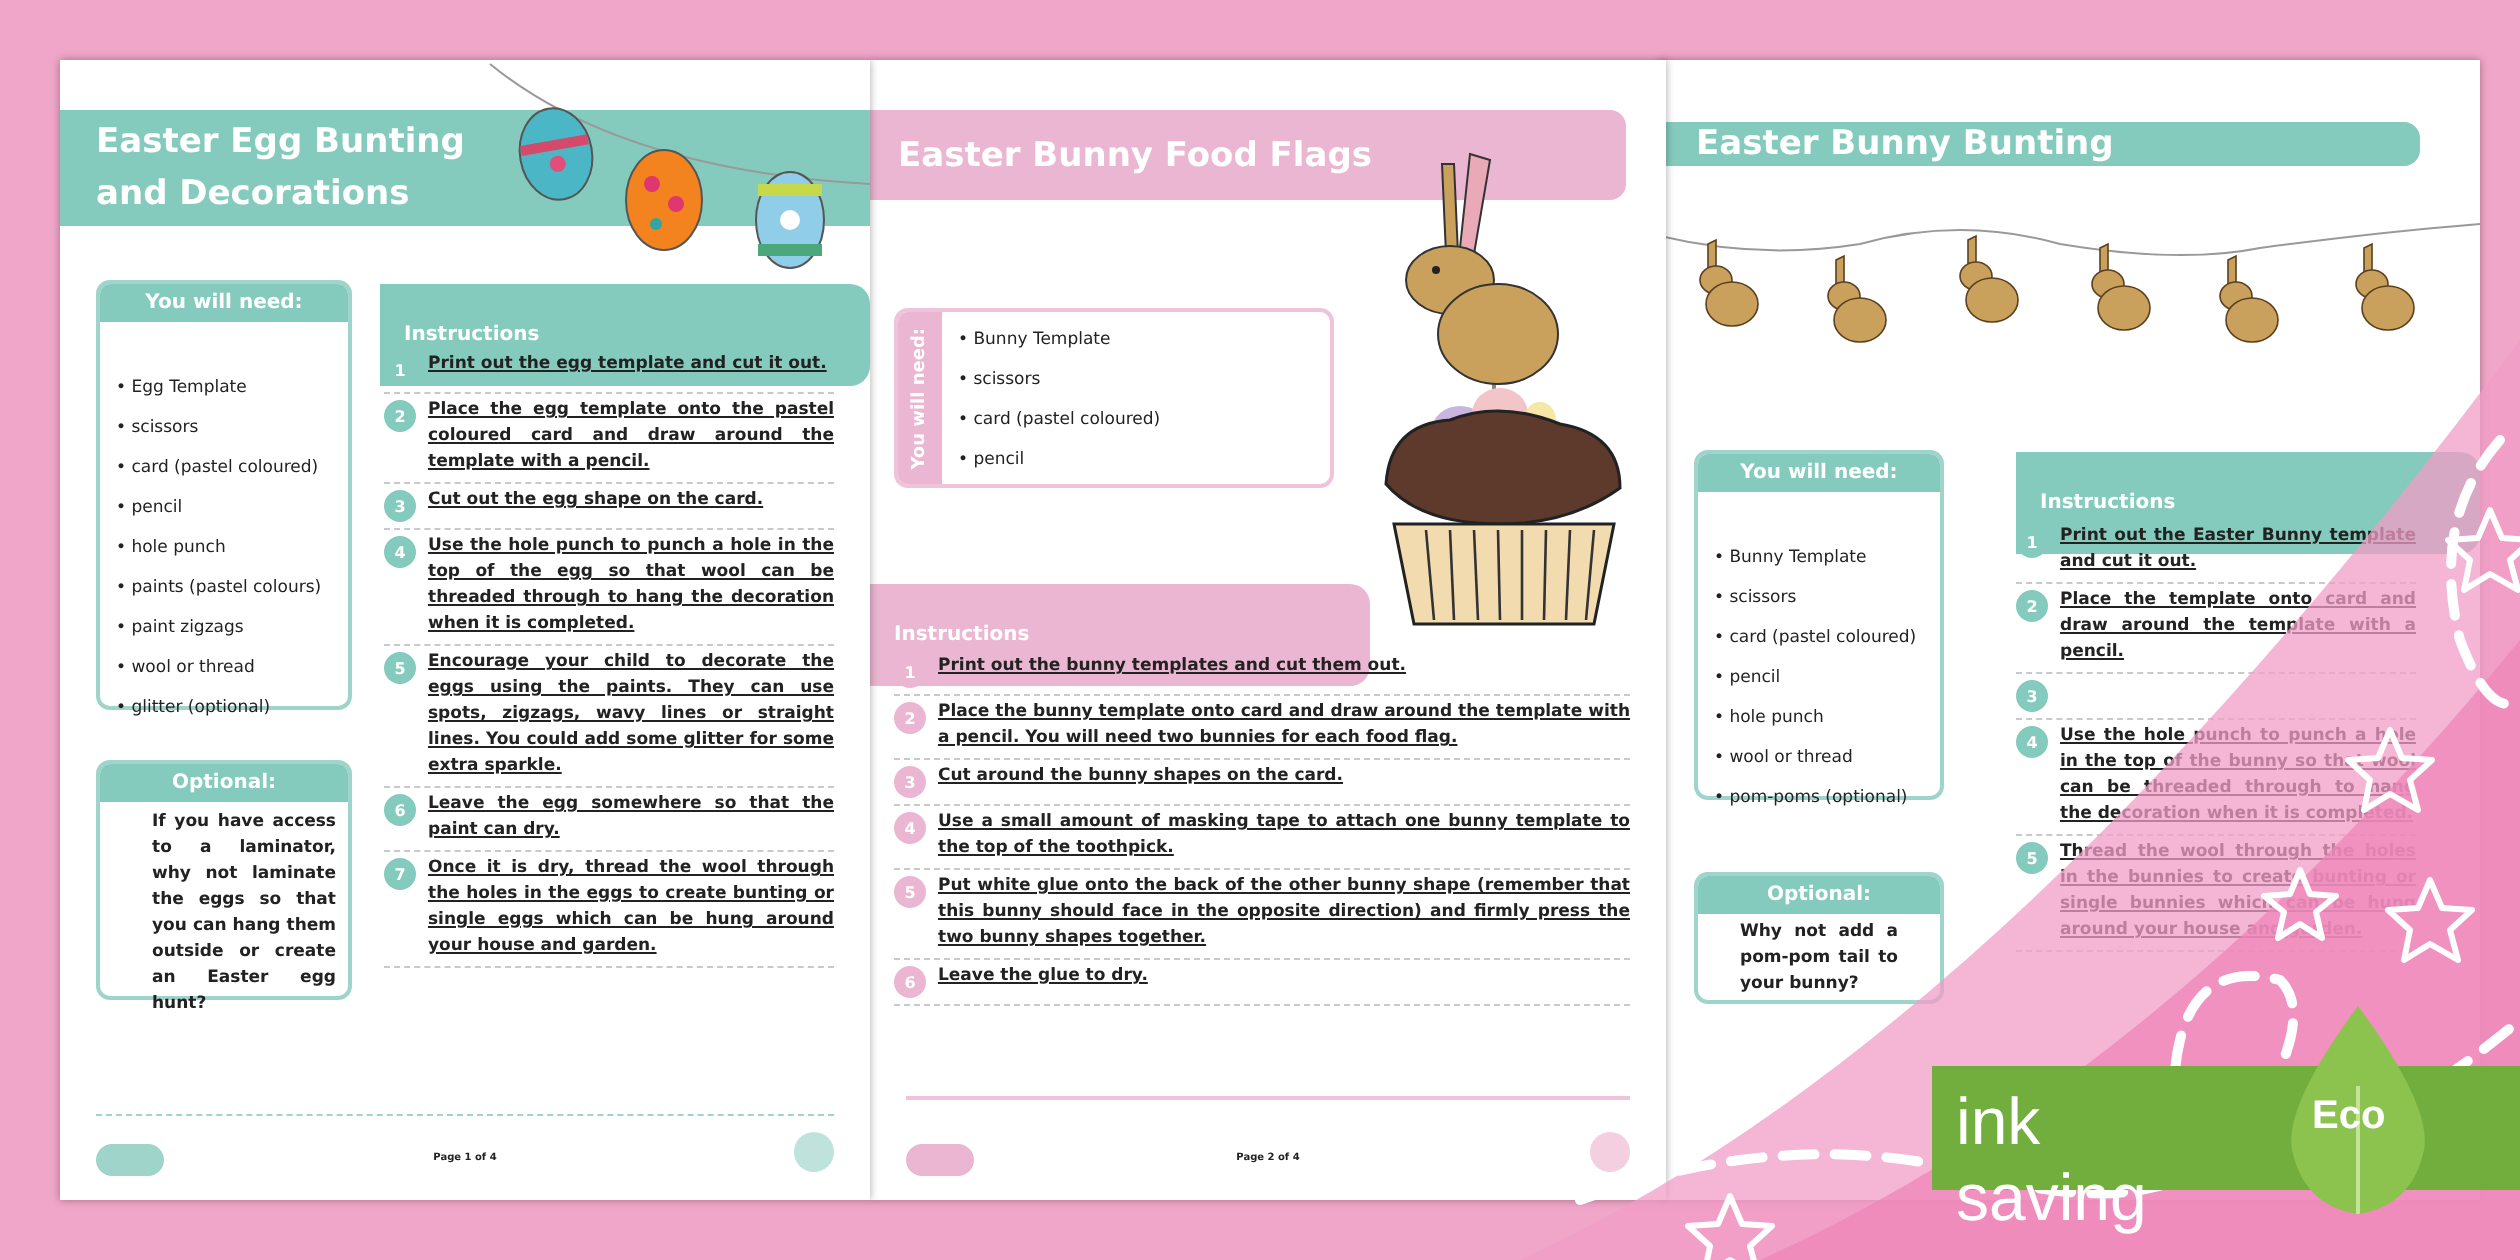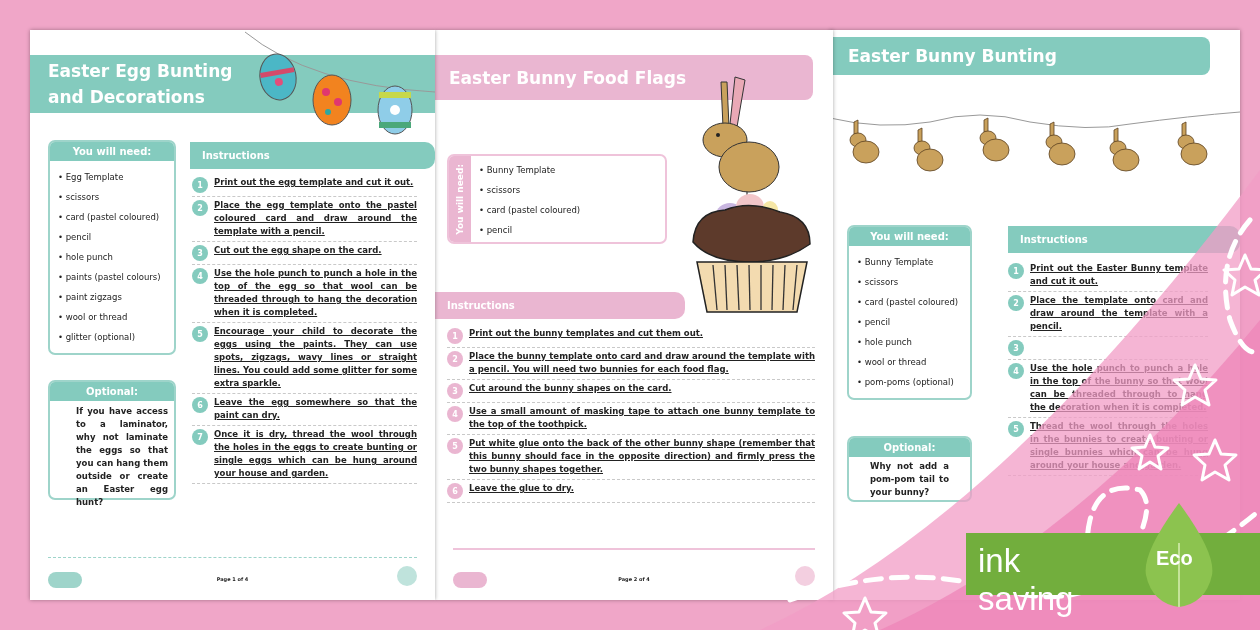--- a/index.html
+++ b/index.html
@@ -36,27 +36,27 @@
     border: 2px solid #9ed4ca;
     border-radius: 7px;
     background: #fff;
   }
   .box.pinkbox { border-color: #efc3da; }
   .box-head {
     color: #fff; font-weight: bold; font-size: 10px;
     text-align: center; padding: 4px 0;
     border-radius: 5px 5px 0 0;
   }
-  .box ul { list-style: none; padding: 6px 8px; }
+  .box ul { list-style: none; padding: 23px 8px; }
   .box li { font-size: 8.5px; color: #222; line-height: 20px; white-space: nowrap; }
   .box li::before { content: "• "; }
 
   .instr-head {
     position: absolute; color: #fff; font-weight: bold; font-size: 10px;
-    padding: 8px 12px; border-radius: 0 10px 10px 0;
+    padding: 20px 12px; border-radius: 0 10px 10px 0;
   }
   .steps { position: absolute; list-style: none; }
   .step {
     display: flex; align-items: flex-start; gap: 6px;
     border-bottom: 1px dashed #c9c9c9;
     padding: 2px 0 3px 0;
   }
   .num {
     flex: 0 0 auto; width: 16px; height: 16px; border-radius: 50%;
     color: #fff; font-size: 8px; font-weight: bold;
@@ -259,21 +259,21 @@
 
   <div class="footer">
     <div style="position:absolute; left:0; right:0; top:0; height:2px; background:#efc3da;"></div>
     <div class="logo-blob" style="background:#eab6d1;"></div>
     <span class="page-num">Page 2 of 4</span>
     <div class="footer-mark" style="background:#f3cfe0;"></div>
   </div>
 </div>
 
 <div class="page" id="p3">
-  <div class="title-band teal" style="left:0; top:7px; width:380px; height:38px; font-size:17px;text-align:right;">Easter Bunny Bunting</div>
+  <div class="title-band teal" style="left:0; top:31px; width:380px; height:22px; font-size:17px;text-align:right;">Easter Bunny Bunting</div>
 
   <svg style="position:absolute; left:0; top:80px; width:410px; height:80px;" viewBox="0 0 410 80">
     <path d="M0 8 Q 50 20 100 12 Q 150 -2 200 12 Q 260 22 300 14 Q 360 6 410 2" stroke="#999" stroke-width="1" fill="none"></path>
     <g fill="#c9a15c" stroke="#5a4020" stroke-width="0.8">
       <g transform="translate(18,10)">
           <path d="M6 2 L10 0 L10 14 L6 14Z"></path>
           <ellipse cx="10" cy="20" rx="8" ry="7"></ellipse>
           <ellipse cx="18" cy="32" rx="13" ry="11"></ellipse>
         </g>
       <g transform="translate(82,18)">

